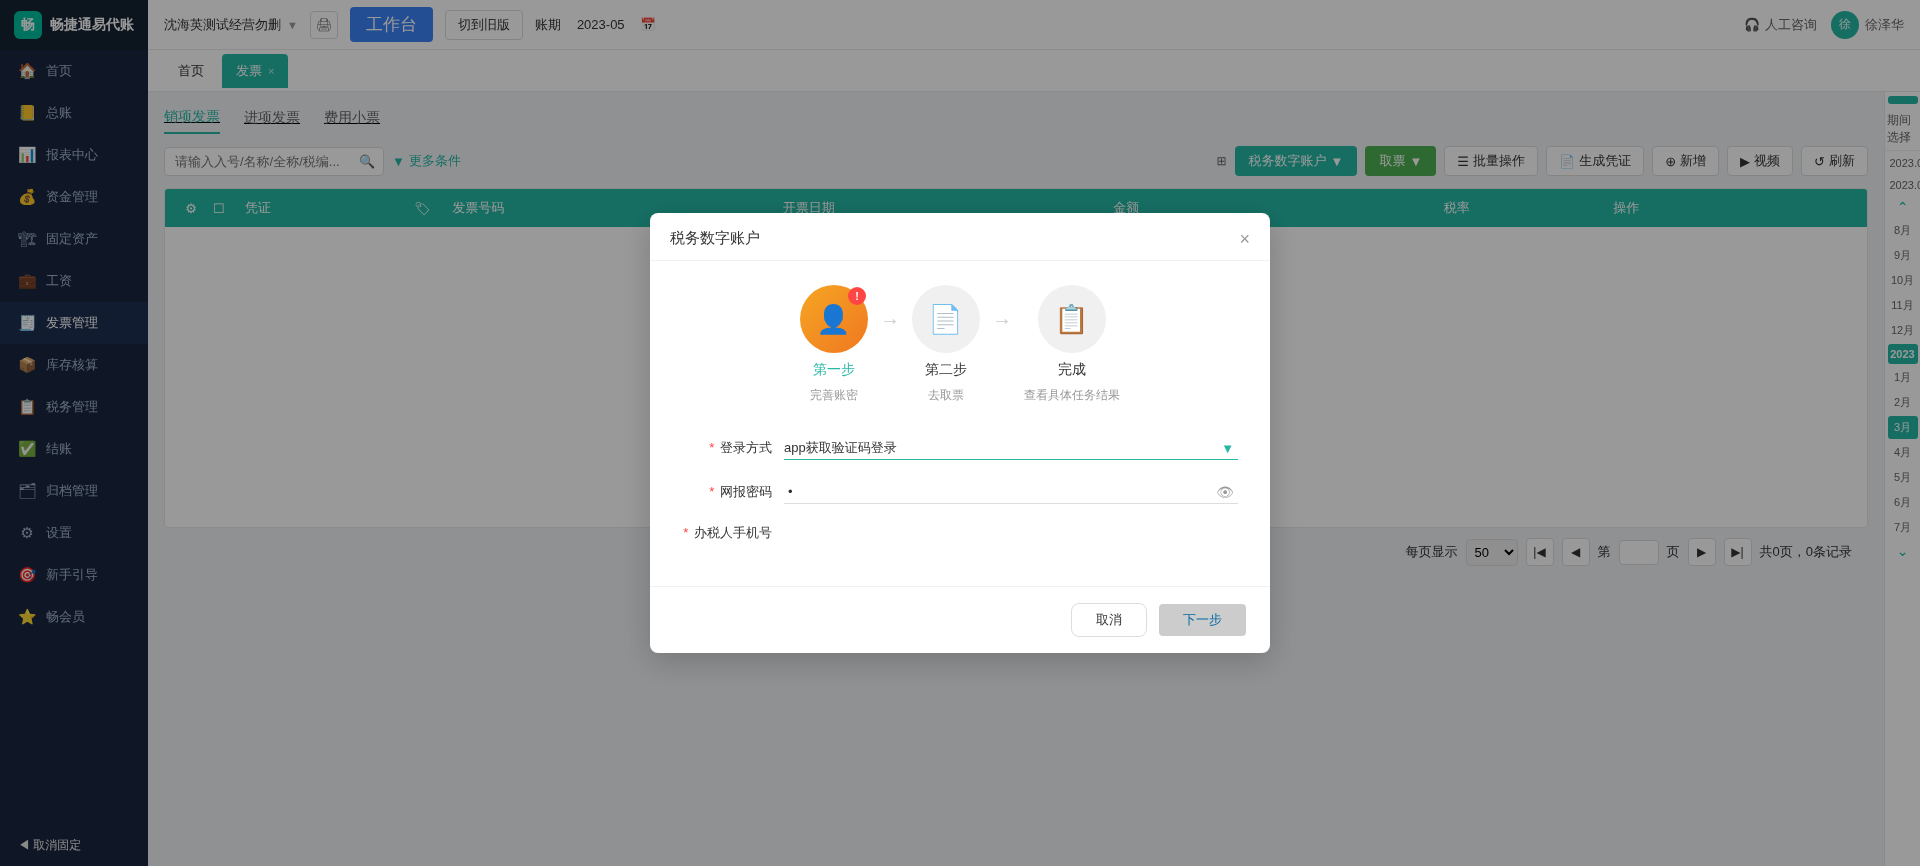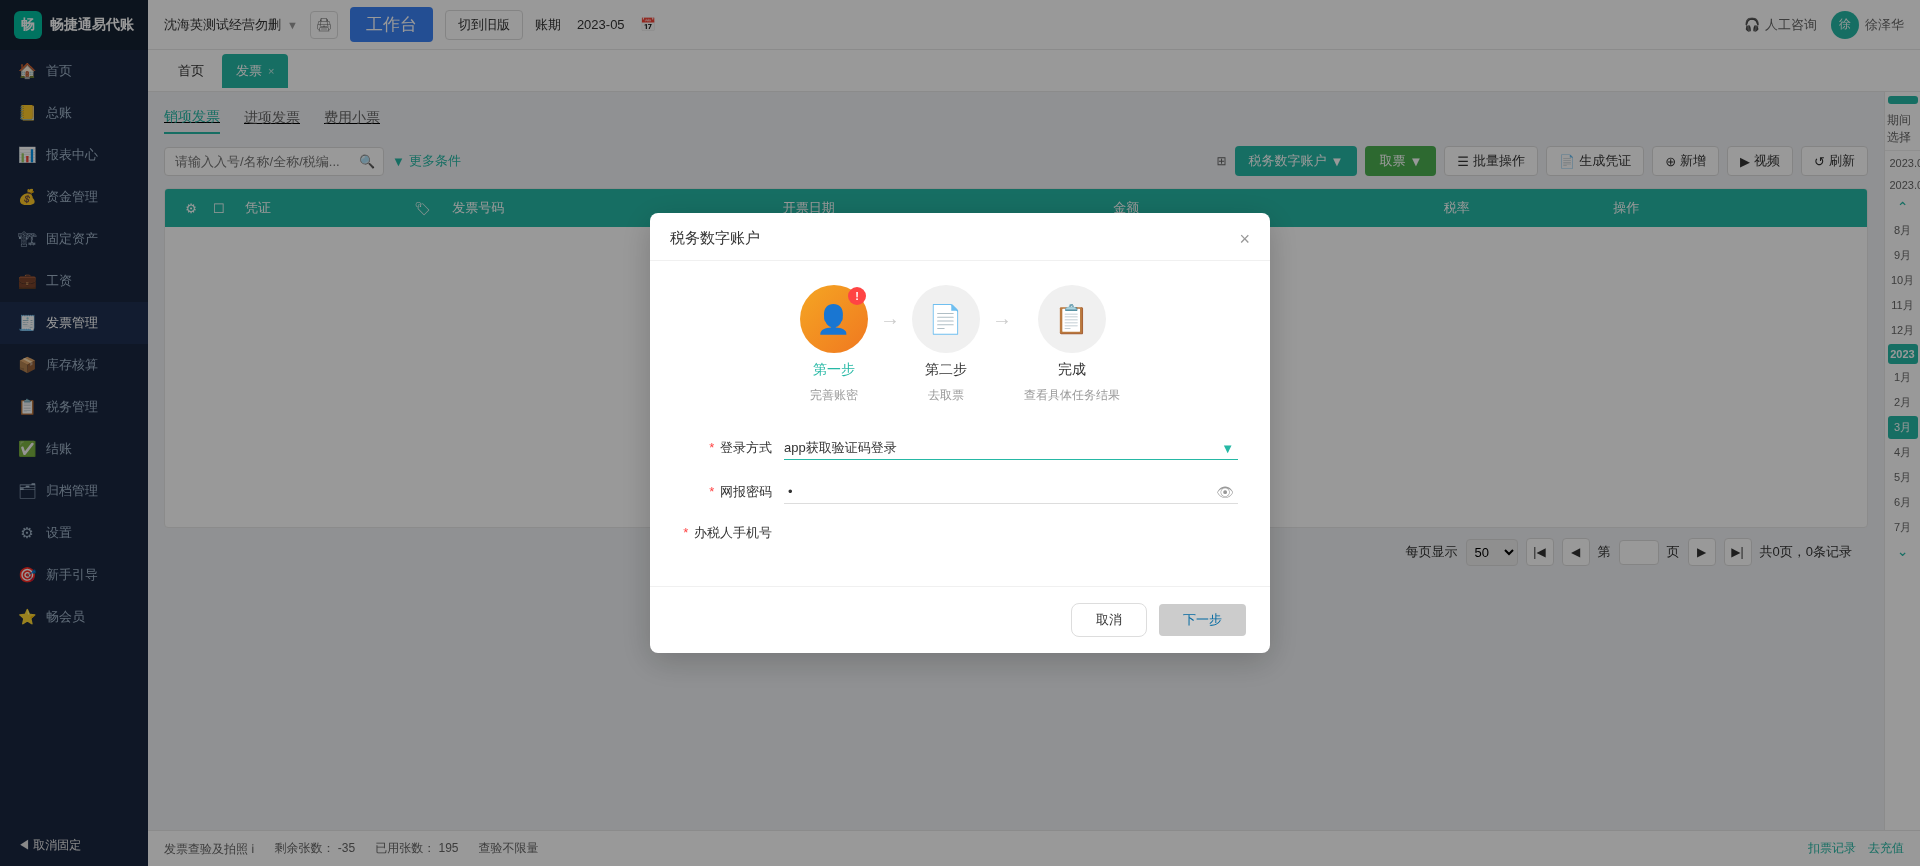--- a/index.html
+++ b/index.html
@@ -793,39 +793,20 @@
         <div class="period-item">2月</div>
         <div class="period-item active">3月</div>
         <div class="period-item">4月</div>
         <div class="period-item">5月</div>
         <div class="period-item">6月</div>
         <div class="period-item">7月</div>
         <div class="panel-arrow">⌄</div>
       </div>
     </div>
 
-    <div class="status-bar">
-      <span>
-        <span>发票查验及拍照</span>
-        <span> ℹ</span>
-      </span>
-      <span>
-        <span>剩余张数：</span>
-        <span>-35</span>
-      </span>
-      <span>
-        <span>已用张数：</span>
-        <span>195</span>
-      </span>
-      <span>查验不限量</span>
-      <span style="margin-left:auto;display:flex;gap:12px;">
-        <span class="link">扣票记录</span>
-        <span class="link">去充值</span>
-      </span>
-    </div>
   </div>
 </div>
 
 <div class="overlay">
   <div class="dialog">
 
     <div class="dialog-header">
       <span>税务数字账户</span>
       <span class="dialog-close">×</span>
     </div>

